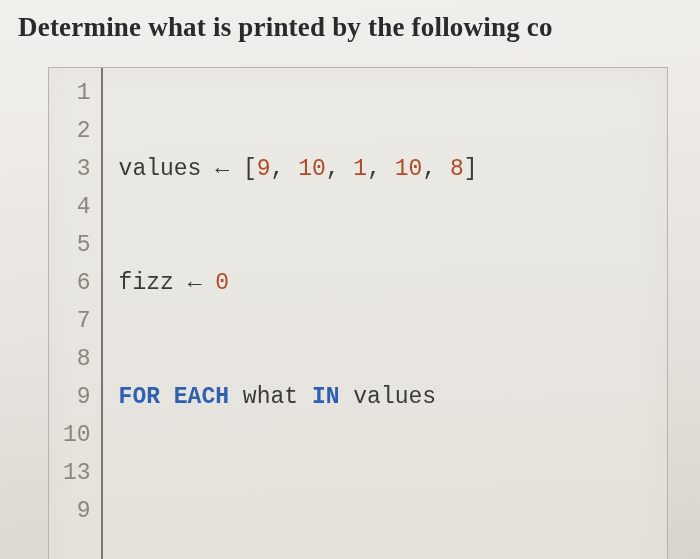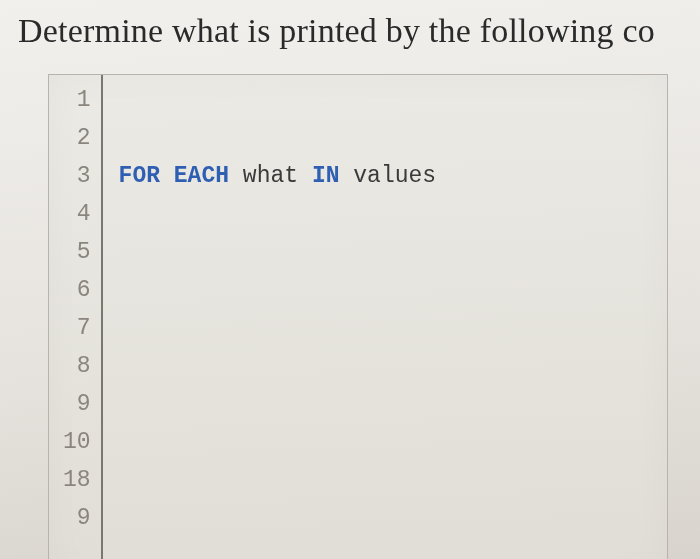--- a/index.html
+++ b/index.html
@@ -11,23 +11,23 @@
     font-family: Georgia, 'Times New Roman', serif;
   }
   .page {
     width: 700px;
     height: 559px;
     background: linear-gradient(175deg, #f2f0ed 0%, #e6e3de 60%, #d8d4cd 100%);
     padding: 12px 0 0 18px;
     position: relative;
   }
   .question {
-    font-size: 34px;
+    font-size: 27px;
     color: #2a2a2a;
-    font-weight: 400;
+    font-weight: 700;
     letter-spacing: 0.2px;
     margin-bottom: 24px;
     white-space: nowrap;
   }
   .code-block {
     margin-left: 30px;
     width: 620px;
     border: 1px solid #b8b4ad;
     background: linear-gradient(178deg, #eceae5 0%, #e0ddd6 100%);
     display: flex;
@@ -66,24 +66,26 @@
       <div>1</div>
       <div>2</div>
       <div>3</div>
       <div>4</div>
       <div>5</div>
       <div>6</div>
       <div>7</div>
       <div>8</div>
       <div>9</div>
       <div>10</div>
-      <div>18</div>
+      <div>13</div>
       <div>9</div>
     </div>
     <div class="code">
+      <span class="row"><span>values</span> <span class="arrow">←</span> <span>[</span><span class="num">9</span><span>,</span> <span class="num">10</span><span>,</span> <span class="num">1</span><span>,</span> <span class="num">10</span><span>,</span> <span class="num">8</span><span>]</span></span>
+      <span class="row"><span>fizz</span> <span class="arrow">←</span> <span class="num">0</span></span>
       <span class="row"><span class="kw">FOR EACH</span> <span>what</span> <span class="kw">IN</span> <span>values</span></span>
       
       
       
       
       
       
       
       
     </div>

